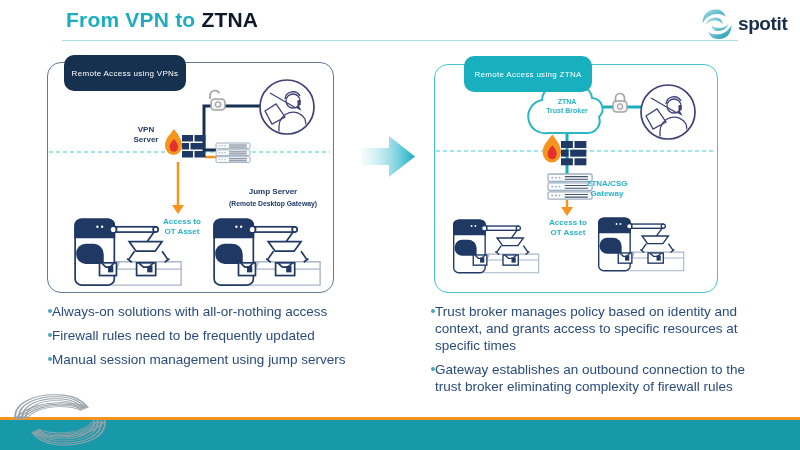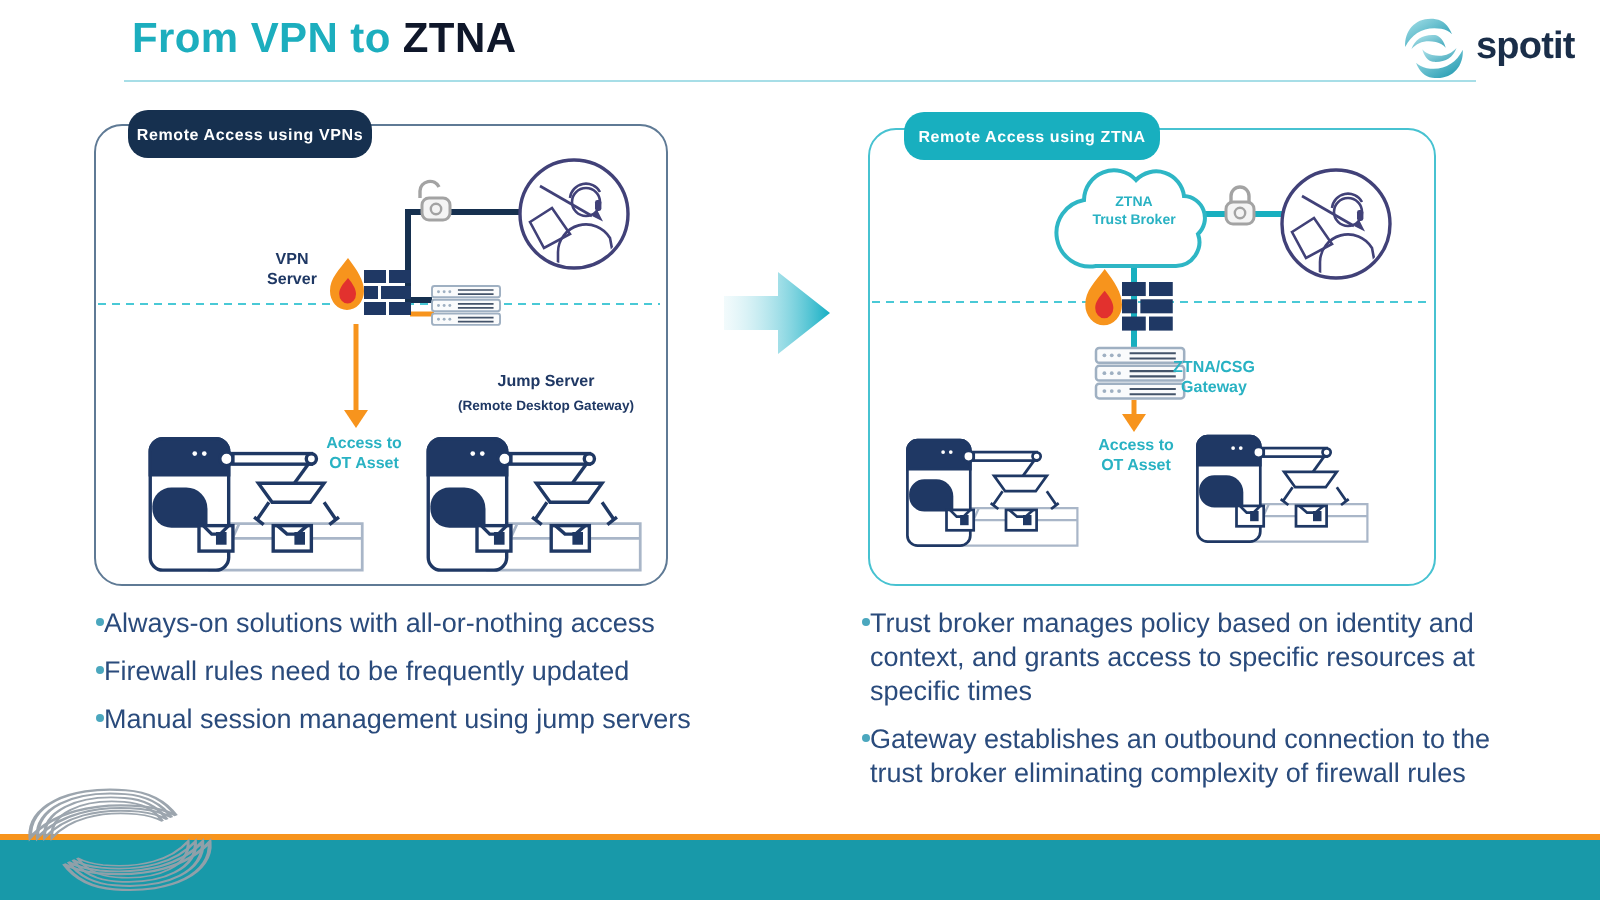--- a/index.html
+++ b/index.html
@@ -11,24 +11,24 @@
   .title .prefix{color:#1CAEBE}
   .title .hl{color:#0f172a}
   .title-underline{position:absolute;left:62px;top:40px;width:676px;height:1px;background:#A7DEE7}
   .logo{position:absolute;left:699px;top:6px;display:flex;align-items:center;gap:3px}
   .logo-text{font-size:19px;font-weight:bold;color:#1A2E49;letter-spacing:-.4px}
 
   
   .panel{position:absolute;background:#fff;border-radius:14px}
   .panel.leftp{left:47px;top:62px;width:285px;height:229px;border:1.5px solid #5F7A95}
   .panel.rightp{left:434px;top:64px;width:282px;height:227px;border:1.5px solid #47C2D1}
-  .pill{position:absolute;height:24px;border-radius:10px;color:#fff;font-size:8px;font-weight:bold;
+  .pill{position:absolute;height:36px;border-radius:10px;color:#fff;font-size:8px;font-weight:normal;
         display:flex;align-items:center;justify-content:center;letter-spacing:.3px;z-index:4}
   .pill.leftp{left:64px;top:55px;width:122px;background:#16304F}
-  .pill.rightp{left:452px;top:56px;width:128px;background:#18AFBF}
+  .pill.rightp{left:464px;top:56px;width:128px;background:#18AFBF}
 
   
   .diagram-svg{position:absolute;left:0;top:0;width:800px;height:450px;pointer-events:none;z-index:3}
 
   
   .dlabel{position:absolute;text-align:center;white-space:pre-line;line-height:1.3;z-index:5}
   .navy-label{color:#1F3864;font-weight:bold;font-size:8px}
   .teal-label{color:#29B2C3;font-weight:bold;font-size:8px}
   .sub-label{display:block;color:#1F3864;font-weight:600;font-size:6.8px;line-height:1.3}
 

